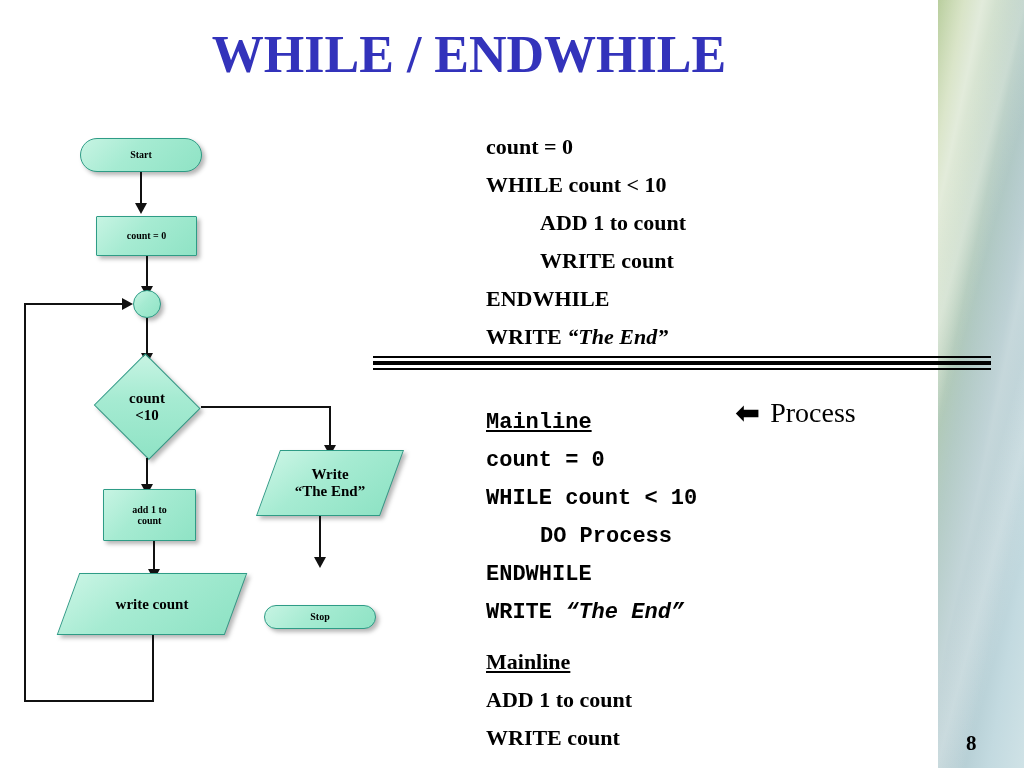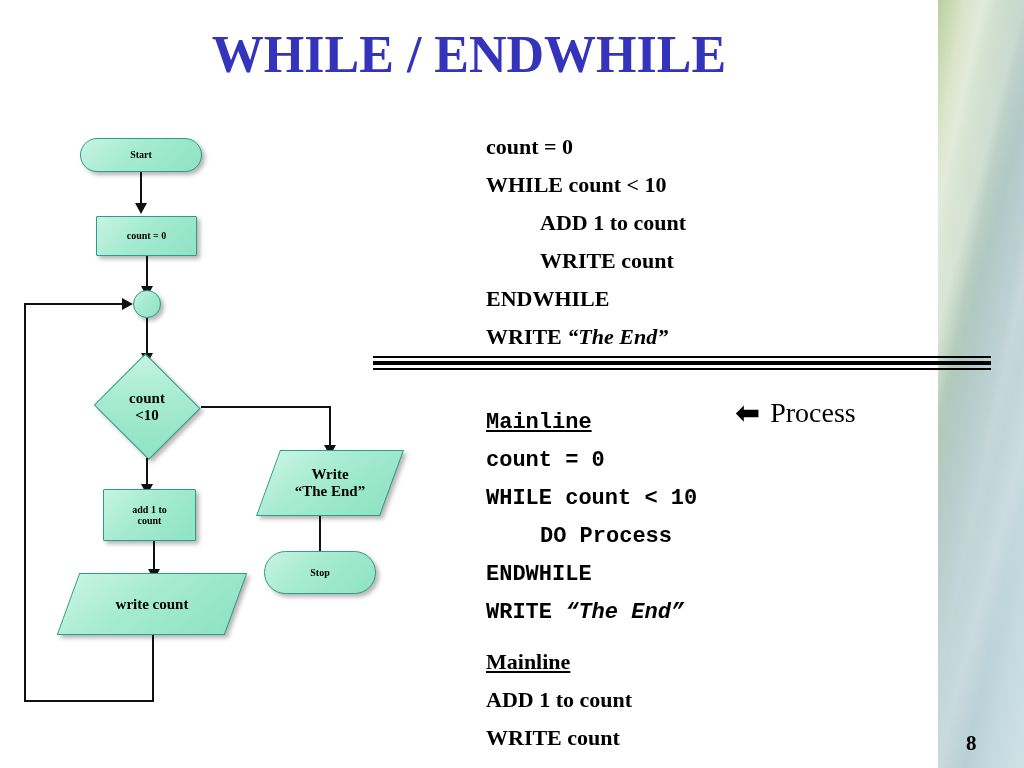--- a/index.html
+++ b/index.html
@@ -308,21 +308,21 @@
       <div style="display:flex;flex-direction:column;align-items:center;">
         <span>Write</span>
         <span>“The End”</span>
       </div>
     </div>
   </div>
 
   <div class="conn v" style="left:319px; top:516px; height:48px;"></div>
   <div class="arrowhead down" style="left:314px; top:557px;"></div>
 
-  <div class="node pill" style="left:264px; top:551px; width:112px; height:43px;">
+  <div class="node pill" style="left:264px; top:605px; width:112px; height:24px;">
     <span>Stop</span>
   </div>
 
   <div id="divider">
     <div class="ln ln1"></div>
     <div class="ln ln2"></div>
     <div class="ln ln3"></div>
   </div>
 
   <div class="code-block" style="left:486px; top:128px;">

